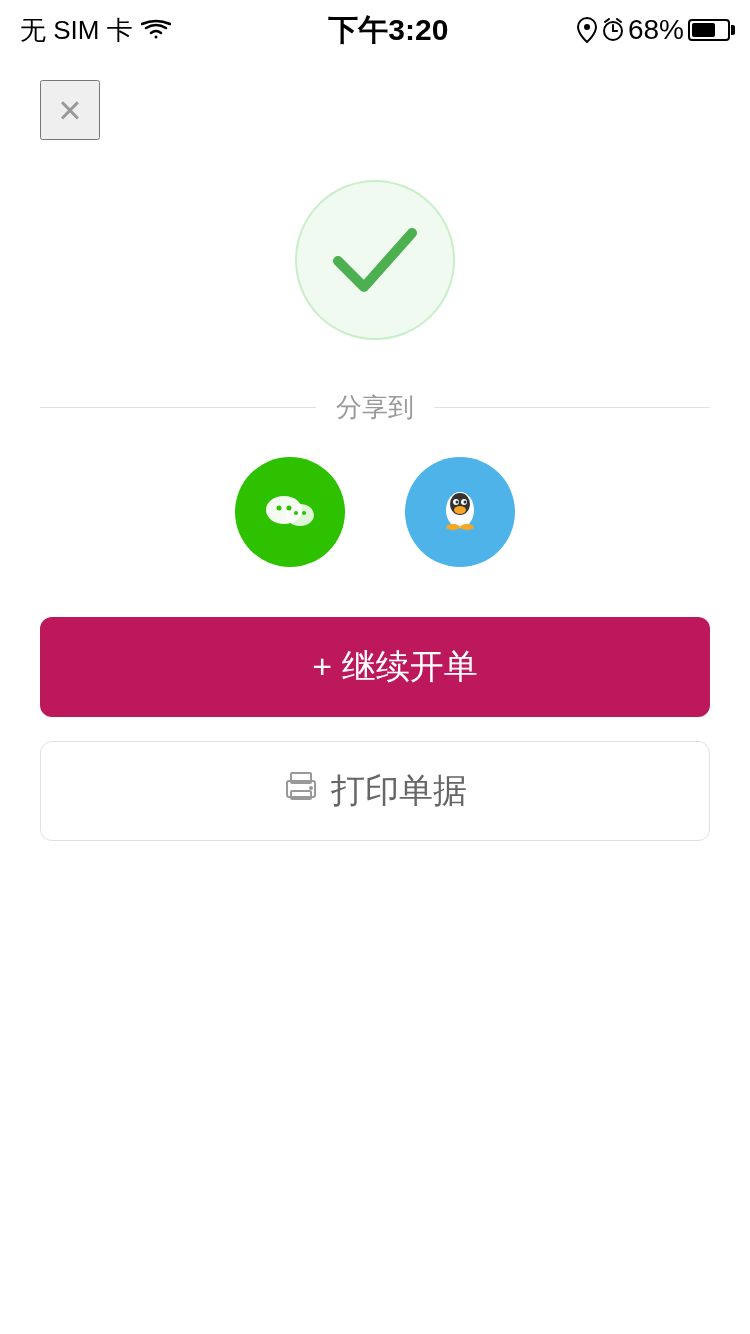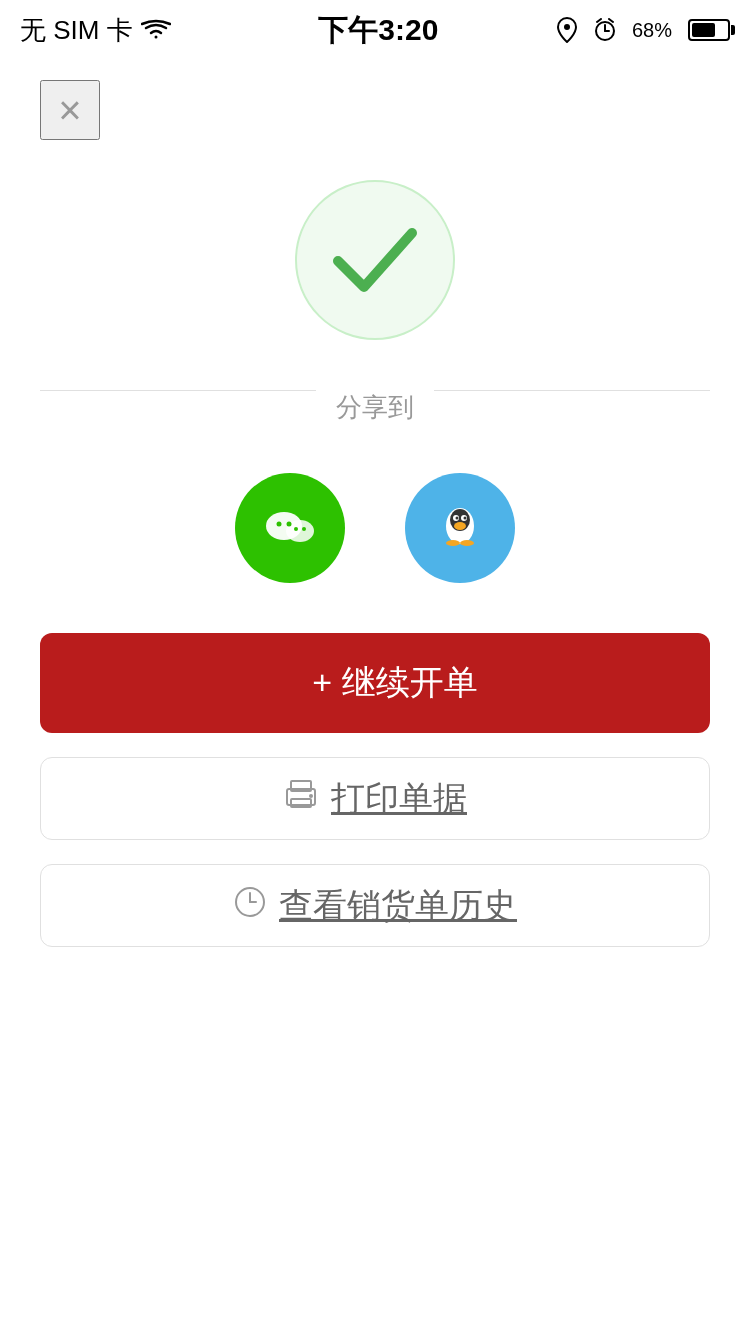--- a/index.html
+++ b/index.html
@@ -42,22 +42,22 @@
     .status-center {
       font-size: 30px;
       font-weight: 600;
       color: #000;
       margin-left: 30px;
     }
 
     .status-right {
       display: flex;
       align-items: center;
-      gap: 16px;
-      font-size: 20px;
+      gap: 4px;
+      font-size: 28px;
       color: #000;
     }
 
     .wifi-icon {
       width: 30px;
       height: 22px;
     }
 
     .battery-container {
       display: flex;
@@ -154,22 +154,22 @@
     }
 
     
     .share-section {
       width: 100%;
       margin-bottom: 50px;
     }
 
     .share-divider {
       display: flex;
-      align-items: flex-start;
-      margin-bottom: 48px;
+      align-items: center;
+      margin-bottom: 32px;
     }
 
     .divider-line {
       flex: 1;
       height: 1px;
       background: #e0e0e0;
     }
 
     .share-label {
       font-size: 26px;
@@ -213,49 +213,48 @@
     .action-buttons {
       width: 100%;
       display: flex;
       flex-direction: column;
       gap: 24px;
     }
 
     .btn-primary {
       width: 100%;
       height: 100px;
-      background: #b91c1c;
+      background: #be185d;
       border: none;
       border-radius: 12px;
       display: flex;
       align-items: center;
       justify-content: center;
       gap: 12px;
       cursor: pointer;
       font-size: 34px;
       color: #ffffff;
       font-weight: 400;
       padding-left: 40px;
     }
 
     .btn-secondary {
       width: 100%;
-      height: 83px;
+      height: 100px;
       background: #ffffff;
       border: 1px solid #e0e0e0;
       border-radius: 12px;
       display: flex;
       align-items: center;
       justify-content: center;
       gap: 12px;
       cursor: pointer;
       font-size: 34px;
       color: #666;
       font-weight: 400;
-      text-decoration: underline;
     }
 
     .btn-icon {
       font-size: 34px;
     }
   </style>
 </head>
 <body>
 
 <div class="status-bar">
@@ -356,26 +355,16 @@
         <svg width="36" height="32" viewBox="0 0 36 32" fill="none" xmlns="http://www.w3.org/2000/svg">
           <rect x="4" y="10" width="28" height="16" rx="2" stroke="#999" stroke-width="2" fill="none"></rect>
           <rect x="8" y="2" width="20" height="10" rx="1" stroke="#999" stroke-width="2" fill="none"></rect>
           <rect x="8" y="20" width="20" height="8" rx="1" stroke="#999" stroke-width="2" fill="none"></rect>
           <circle cx="28" cy="17" r="2" fill="#999"></circle>
         </svg>
       </span>
       <span>打印单据</span>
     </button>
 
-    <button class="btn-secondary">
-      <span class="btn-icon">
-        <svg width="34" height="34" viewBox="0 0 34 34" fill="none" xmlns="http://www.w3.org/2000/svg">
-          <circle cx="17" cy="17" r="14" stroke="#999" stroke-width="2" fill="none"></circle>
-          <line x1="17" y1="8" x2="17" y2="17" stroke="#999" stroke-width="2" stroke-linecap="round"></line>
-          <line x1="17" y1="17" x2="23" y2="17" stroke="#999" stroke-width="2" stroke-linecap="round"></line>
-        </svg>
-      </span>
-      <span>查看销货单历史</span>
-    </button>
 
   </div>
 
 </div>
 
 </body></html>

